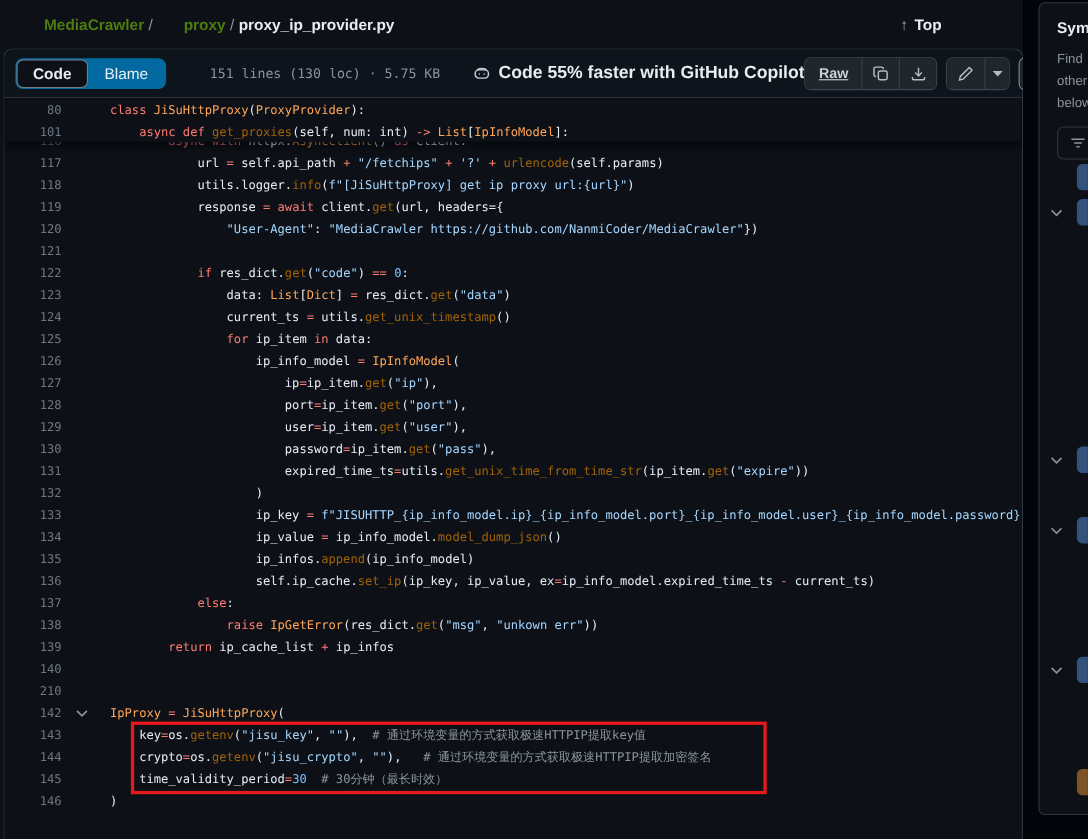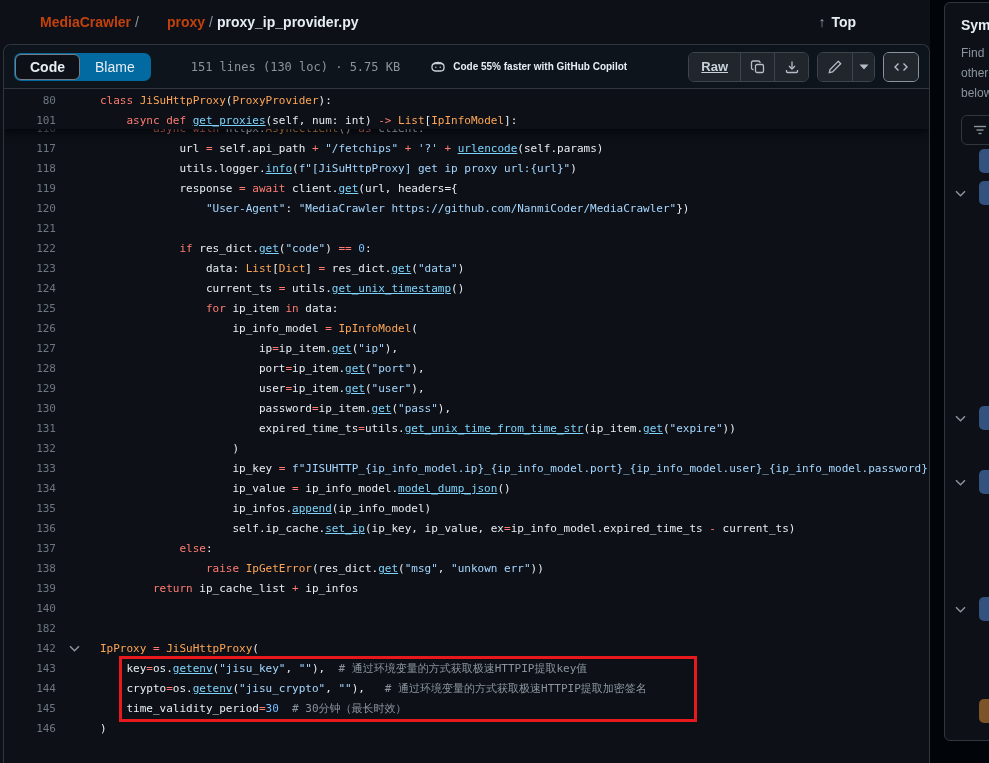--- a/index.html
+++ b/index.html
@@ -8,35 +8,35 @@
     background:#0d1117;
     font-family:"Liberation Sans", sans-serif;
     color:#e6edf3;
     position:relative;
   }
   .left-pane { position:absolute; left:0; top:0; width:930px; height:763px; }
 
   
   .crumb-row { height:44px; display:flex; align-items:center; padding:0 16px; justify-content:space-between; }
   .crumb { font-size:14px; white-space:nowrap; }
-  .crumb a { color:#c2410c; text-decoration:none; font-weight:600; cursor:pointer;padding-left:24px; }
+  .crumb a { color:#4d7c0f; text-decoration:none; font-weight:600; cursor:pointer;padding-left:24px; }
   .crumb .sep { color:#8b949e; font-weight:400; padding:0 4px; }
   .crumb .file { color:#e6edf3; font-weight:700; }
   .top-btn { display:flex; align-items:center; gap:6px; font-size:14px; color:#e6edf3; font-weight:600; cursor:pointer; margin-right:58px; }
   .top-btn .arrow { color:#9aa4af; font-weight:400; font-size:14px; }
 
   
   .file-box { position:absolute; left:3px; top:44px; width:927px; height:719px;
     border:1px solid #30363d; border-bottom:none; border-radius:8px 8px 0 0; background:#0d1117; }
   .file-header { height:44px; display:flex; align-items:center; padding:0 10px; border-bottom:1px solid #30363d; background:#0e141b; border-radius:8px 8px 0 0; }
   .seg { display:flex; background:#0369a1; border-radius:7px; padding:1px; }
   .seg .tab { font-size:14px; padding:4px 14px; border-radius:6px; color:#e6edf3; cursor:pointer; border:1px solid transparent; }
   .seg .tab.active { background:#0d1117; border-color:#767d86; font-weight:600; }
   .meta { font-family:"DejaVu Sans Mono", monospace; font-size:12px; color:#8b949e; margin-left:40px; white-space:nowrap; }
-  .copilot { display:flex; align-items:center; gap:7px; margin-left:30px; font-size:10px; font-weight:700; color:#e6edf3; white-space:nowrap; }
+  .copilot { display:flex; align-items:center; gap:7px; margin-left:30px; font-size:16px; font-weight:700; color:#e6edf3; white-space:nowrap; }
   .copilot svg { display:block; }
   .actions { margin-left:auto; display:flex; align-items:center; gap:8px; }
   .btn-group { display:flex; border:1px solid #3d444d; border-radius:6px; overflow:hidden; }
   .btn { background:#21262d; border:none; color:#c9d1d9; font-size:13px; font-weight:600;
     height:28px; display:flex; align-items:center; justify-content:center; cursor:pointer;
     font-family:"Liberation Sans", sans-serif; }
   .btn + .btn { border-left:1px solid #3d444d; }
   .btn.txt { padding:0 12px;text-decoration:underline; }
   .btn.ico { width:34px; }
   .btn.caret { width:22px; }
@@ -45,21 +45,21 @@
 
   
   .code-area { position:absolute; left:0; top:44px; right:0; bottom:0; overflow:hidden; }
   .code-lines { padding-top:30px; }
   .row { display:flex; height:20px; line-height:20px; font-family:"DejaVu Sans Mono","DejaVu Sans",monospace; font-size:11px; white-space:pre; }
   .ln { width:52px; text-align:right; color:#6e7681; flex:none; cursor:pointer; }
   .gut { width:44px; flex:none; position:relative; }
   .gut svg { position:absolute; left:13px; top:6px; }
   .src { flex:none; }
   .tk-p { color:#e6edf3; } .tk-k { color:#ff7b72; } .tk-t { color:#ffa657; }
-  .tk-f { color:#7dd3fc;text-decoration:underline; } .tk-s { color:#a5d6ff; } .tk-n { color:#79c0ff; } .tk-c { color:#8b949e; }
+  .tk-f { color:#a16207; } .tk-s { color:#a5d6ff; } .tk-n { color:#79c0ff; } .tk-c { color:#8b949e; }
 
   .sticky { position:absolute; left:0; top:0; right:0; height:40px; padding-top:2px; background:#0d1117;
     box-shadow:0 4px 7px rgba(1,4,9,0.7); }
 
   .red-box { position:absolute; left:115px; top:567px; width:578px; height:66px;
     border:3px solid #e8191d; pointer-events:none; }
 
   
   .right-strip { position:absolute; left:930px; top:0; width:59px; height:763px; background:#010409; }
   .symbols-panel { position:absolute; left:944px; top:2px; width:300px; height:739px;
@@ -165,21 +165,21 @@
           <div class="row"><span class="ln">131</span><span class="gut"></span><span class="src"><span class="tk-p">                        expired_time_ts</span><span class="tk-k">=</span><span class="tk-p">utils.</span><span class="tk-f">get_unix_time_from_time_str</span><span class="tk-p">(ip_item.</span><span class="tk-f">get</span><span class="tk-p">(</span><span class="tk-s">"expire"</span><span class="tk-p">))</span></span></div>
           <div class="row"><span class="ln">132</span><span class="gut"></span><span class="src"><span class="tk-p">                    )</span></span></div>
           <div class="row"><span class="ln">133</span><span class="gut"></span><span class="src"><span class="tk-p">                    ip_key </span><span class="tk-k">=</span><span class="tk-p"> </span><span class="tk-s">f"JISUHTTP_{ip_info_model.ip}_{ip_info_model.port}_{ip_info_model.user}_{ip_info_model.password}"</span></span></div>
           <div class="row"><span class="ln">134</span><span class="gut"></span><span class="src"><span class="tk-p">                    ip_value </span><span class="tk-k">=</span><span class="tk-p"> ip_info_model.</span><span class="tk-f">model_dump_json</span><span class="tk-p">()</span></span></div>
           <div class="row"><span class="ln">135</span><span class="gut"></span><span class="src"><span class="tk-p">                    ip_infos.</span><span class="tk-f">append</span><span class="tk-p">(ip_info_model)</span></span></div>
           <div class="row"><span class="ln">136</span><span class="gut"></span><span class="src"><span class="tk-p">                    self.ip_cache.</span><span class="tk-f">set_ip</span><span class="tk-p">(ip_key, ip_value, ex</span><span class="tk-k">=</span><span class="tk-p">ip_info_model.expired_time_ts </span><span class="tk-k">-</span><span class="tk-p"> current_ts)</span></span></div>
           <div class="row"><span class="ln">137</span><span class="gut"></span><span class="src"><span class="tk-p">            </span><span class="tk-k">else</span><span class="tk-p">:</span></span></div>
           <div class="row"><span class="ln">138</span><span class="gut"></span><span class="src"><span class="tk-p">                </span><span class="tk-k">raise</span><span class="tk-p"> </span><span class="tk-t">IpGetError</span><span class="tk-p">(res_dict.</span><span class="tk-f">get</span><span class="tk-p">(</span><span class="tk-s">"msg"</span><span class="tk-p">, </span><span class="tk-s">"unkown err"</span><span class="tk-p">))</span></span></div>
           <div class="row"><span class="ln">139</span><span class="gut"></span><span class="src"><span class="tk-p">        </span><span class="tk-k">return</span><span class="tk-p"> ip_cache_list </span><span class="tk-k">+</span><span class="tk-p"> ip_infos</span></span></div>
           <div class="row"><span class="ln">140</span><span class="gut"></span><span class="src"></span></div>
-          <div class="row"><span class="ln">182</span><span class="gut"></span><span class="src"></span></div>
+          <div class="row"><span class="ln">210</span><span class="gut"></span><span class="src"></span></div>
           <div class="row"><span class="ln">142</span><span class="gut"><svg width="11" height="7" viewBox="0 0 11 7" fill="none" stroke="#8b949e" stroke-width="1.5">
                 <path d="M1 1.2 l4.5 4.5 L10 1.2"></path>
               </svg></span><span class="src"><span class="tk-t">IpProxy</span><span class="tk-p"> </span><span class="tk-k">=</span><span class="tk-p"> </span><span class="tk-t">JiSuHttpProxy</span><span class="tk-p">(</span></span></div>
           <div class="row"><span class="ln">143</span><span class="gut"></span><span class="src"><span class="tk-p">    key</span><span class="tk-k">=</span><span class="tk-p">os.</span><span class="tk-f">getenv</span><span class="tk-p">(</span><span class="tk-s">"jisu_key"</span><span class="tk-p">, </span><span class="tk-s">""</span><span class="tk-p">),  </span><span class="tk-c"># 通过环境变量的方式获取极速HTTPIP提取key值</span></span></div>
           <div class="row"><span class="ln">144</span><span class="gut"></span><span class="src"><span class="tk-p">    crypto</span><span class="tk-k">=</span><span class="tk-p">os.</span><span class="tk-f">getenv</span><span class="tk-p">(</span><span class="tk-s">"jisu_crypto"</span><span class="tk-p">, </span><span class="tk-s">""</span><span class="tk-p">),   </span><span class="tk-c"># 通过环境变量的方式获取极速HTTPIP提取加密签名</span></span></div>
           <div class="row"><span class="ln">145</span><span class="gut"></span><span class="src"><span class="tk-p">    time_validity_period</span><span class="tk-k">=</span><span class="tk-n">30</span><span class="tk-p">  </span><span class="tk-c"># 30分钟（最长时效）</span></span></div>
           <div class="row"><span class="ln">146</span><span class="gut"></span><span class="src"><span class="tk-p">)</span></span></div>
         </div>
       <div class="sticky" id="sticky-lines">
           <div class="row"><span class="ln">80</span><span class="gut"></span><span class="src"><span class="tk-k">class </span><span class="tk-t">JiSuHttpProxy</span><span class="tk-p">(</span><span class="tk-t">ProxyProvider</span><span class="tk-p">):</span></span></div>

